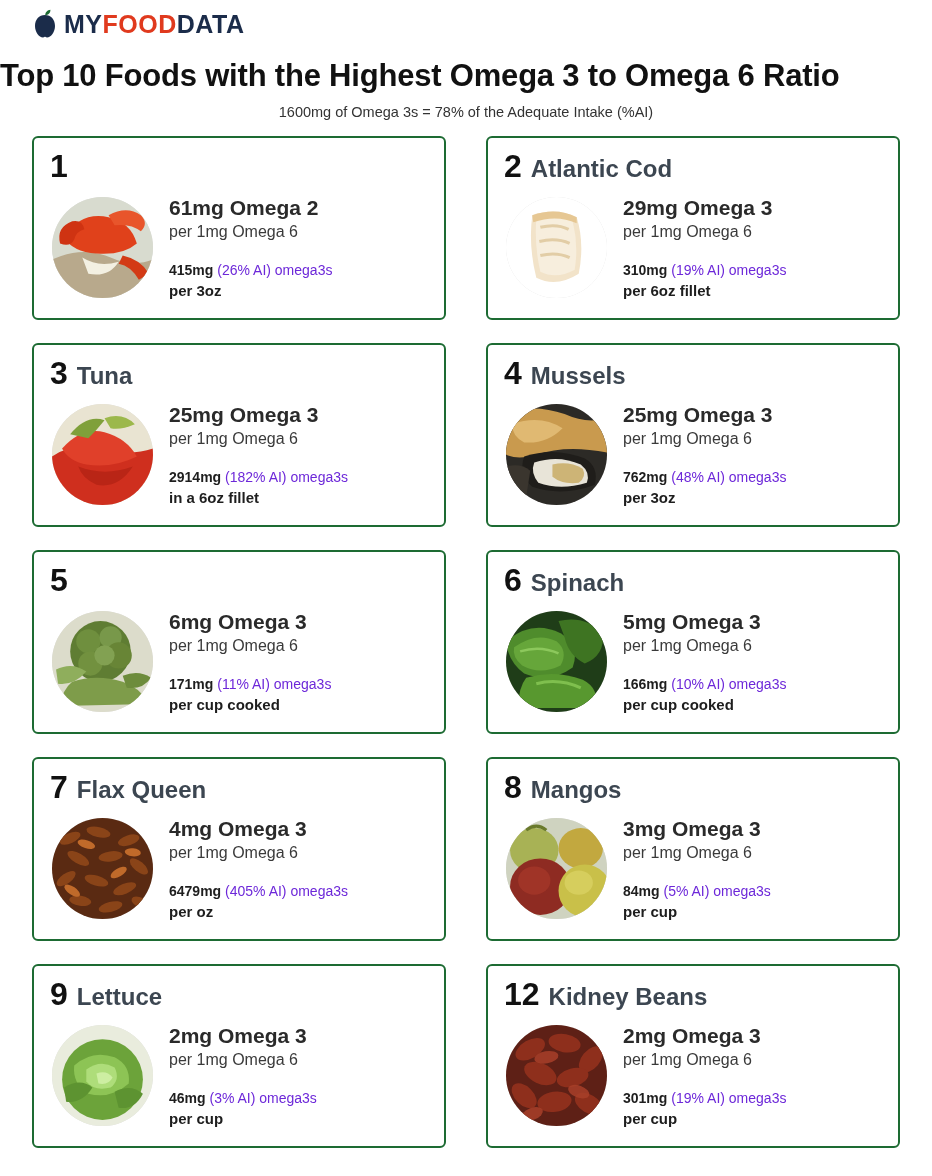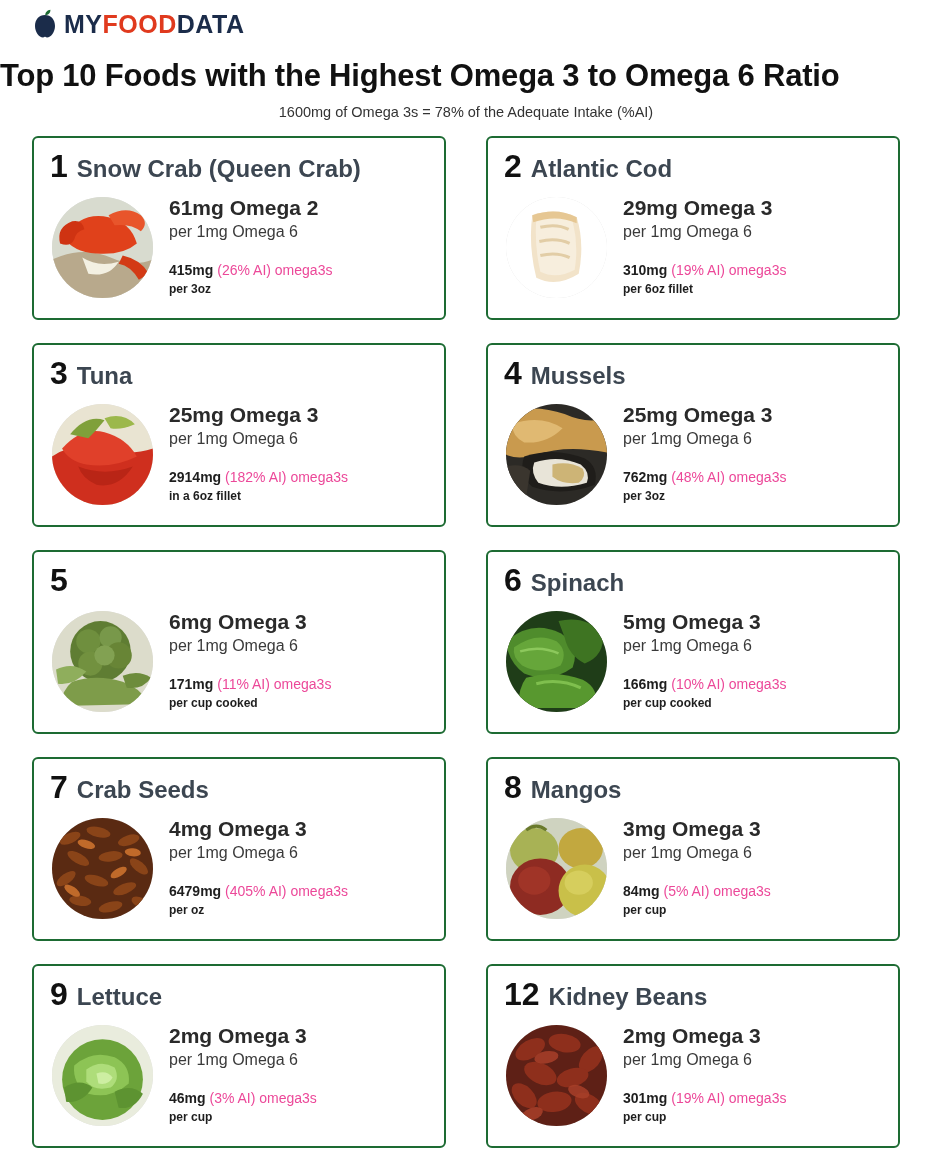--- a/index.html
+++ b/index.html
@@ -122,23 +122,23 @@
   .amount-line {
     margin-top: 20px;
     font-size: 14px;
     color: #444444;
     line-height: 1.35;
   }
   .amount-line .amt {
     font-weight: bold;
     color: #1e1e1e;
   }
-  .amount-line .pct { color: #ec4899; }
+  .amount-line .pct { color: #6d28d9; }
   .serving {
-    font-size: 12px;
+    font-size: 15px;
     font-weight: bold;
     color: #1e1e1e;
     margin-top: 2px;
   }
 </style>
 </head>
 <body>
 
 <div class="brand">
   <span class="brand-mark">
@@ -153,21 +153,20 @@
 </div>
 
 <h1 class="page-title">Top 10 Foods with the Highest Omega 3 to Omega 6 Ratio</h1>
 <div class="page-subtitle">1600mg of Omega 3s = 78% of the Adequate Intake (%AI)</div>
 
 <div class="grid">
 
   <div class="card">
     <div class="card-head">
       <span class="rank">1</span>
-      <span class="food-name">Snow Crab (Queen Crab)</span>
     </div>
     <div class="card-body">
       <div class="thumb">
         <svg viewBox="0 0 100 100" xmlns="http://www.w3.org/2000/svg">
           <rect width="100" height="100" fill="#d8dbcf"></rect>
           <path d="M0 62 Q30 48 58 60 Q80 70 100 62 L100 100 L0 100 Z" fill="#b8a98c"></path>
           <path d="M12 40 Q28 14 56 20 Q78 25 84 46 Q70 58 44 56 Q20 54 12 40 Z" fill="#e0411b"></path>
           <path d="M8 46 Q4 30 20 24 Q30 22 32 32 Q24 34 22 42 Q18 50 8 46 Z" fill="#cf3312"></path>
           <path d="M56 18 Q74 8 88 18 Q96 26 88 34 Q78 26 62 28 Z" fill="#e8552b"></path>
           <path d="M30 60 Q46 70 66 64 Q56 80 36 76 Z" fill="#f3f0e2"></path>
@@ -328,21 +327,21 @@
           <span class="pct">(10% AI) omega3s</span>
         </div>
         <div class="serving">per cup cooked</div>
       </div>
     </div>
   </div>
 
   <div class="card">
     <div class="card-head">
       <span class="rank">7</span>
-      <span class="food-name">Crab Seeds</span>
+      <span class="food-name">Flax Queen</span>
     </div>
     <div class="card-body">
       <div class="thumb">
         <svg viewBox="0 0 100 100" xmlns="http://www.w3.org/2000/svg">
           <rect width="100" height="100" fill="#5a2a12"></rect>
           <g fill="#8a4418">
             <ellipse cx="18" cy="20" rx="11" ry="5" transform="rotate(-25 18 20)"></ellipse>
             <ellipse cx="46" cy="14" rx="12" ry="5" transform="rotate(12 46 14)"></ellipse>
             <ellipse cx="76" cy="22" rx="11" ry="5" transform="rotate(-18 76 22)"></ellipse>
             <ellipse cx="26" cy="40" rx="12" ry="5" transform="rotate(30 26 40)"></ellipse>

